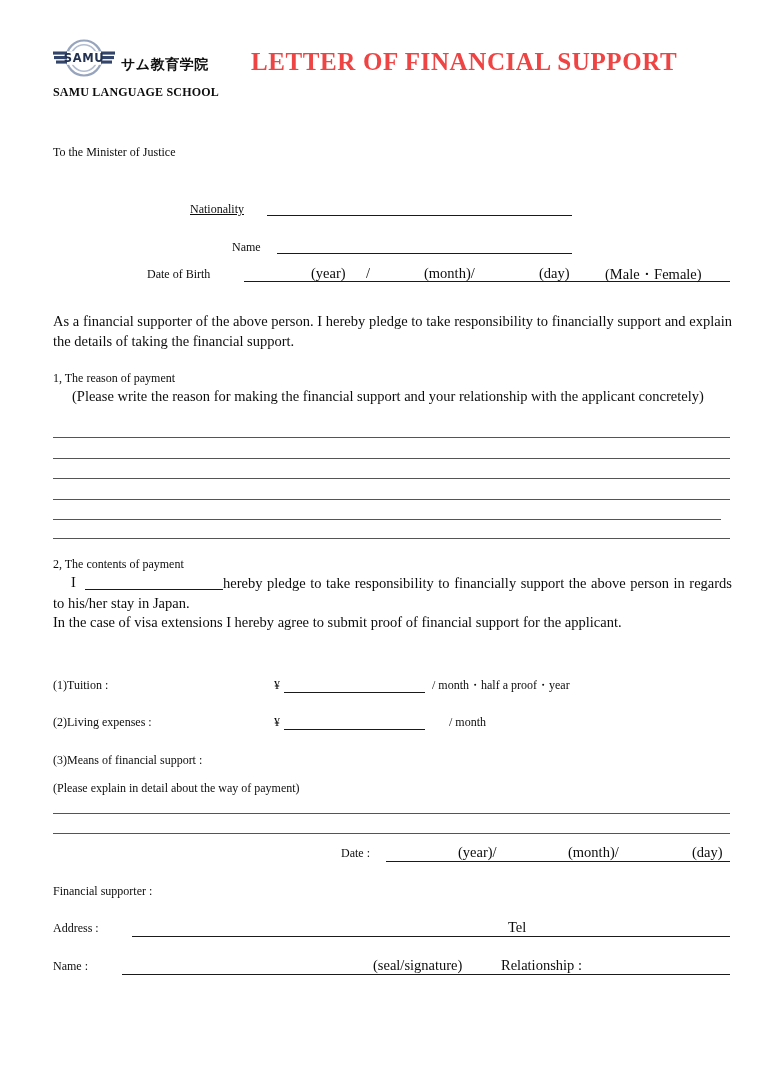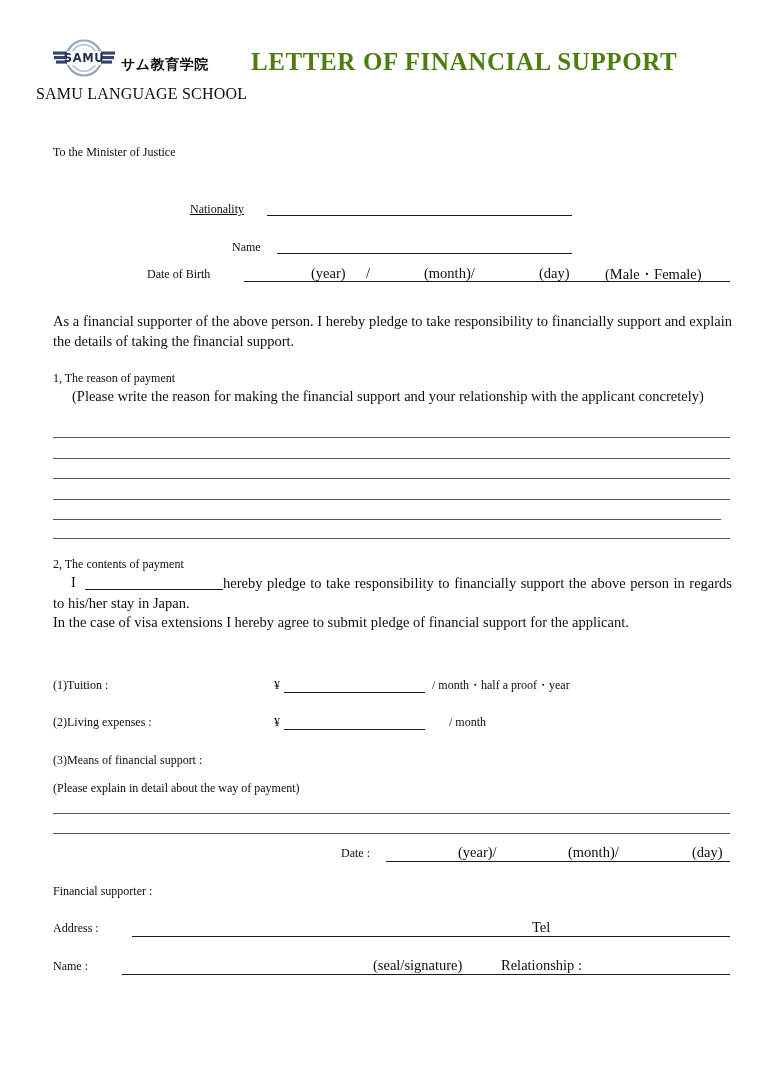--- a/index.html
+++ b/index.html
@@ -46,28 +46,28 @@
     white-space: nowrap;
   }
   .doc-title {
     position: absolute;
     left: 198px;
     top: 12px;
     font-size: 25px;
     font-weight: 700;
     letter-spacing: 0.6px;
     white-space: nowrap;
-    color: #4d7c0f;
+    color: #ef4444;
   }
   .school-name {
     position: absolute;
-    left: 36px;
+    left: 53px;
     top: 85px;
-    font-size: 16px;
-    font-weight: 400;
+    font-size: 12px;
+    font-weight: 700;
     letter-spacing: 0.2px;
     white-space: nowrap;
   }
 
   
   .abs { position: absolute; }
   .t { font-size: 12px; line-height: 19px; white-space: nowrap; }
   .body-par {
     position: absolute;
     font-size: 14.5px;
@@ -158,21 +158,21 @@
   <div class="ruled" style="left:53px; top:499px; width:677px;"></div>
   <div class="ruled" style="left:53px; top:519px; width:668px;"></div>
   <div class="ruled" style="left:53px; top:538px; width:677px;"></div>
 
   <div class="t abs" style="left:53px; top:555px;">2, The contents of payment</div>
 
   <div class="on-line" style="left:71px; top:574px;">I</div>
   <div class="uline" style="left:85px; top:589px; width:138px;"></div>
   <div class="body-par" style="left:53px; top:574px; width:679px; text-indent:170px;">hereby pledge to take responsibility to financially support the above person in regards to his/her stay in Japan.</div>
 
-  <div class="body-par" style="left:53px; top:613px; width:679px;">In the case of visa extensions I hereby agree to submit pledge of financial support for the applicant.</div>
+  <div class="body-par" style="left:53px; top:613px; width:679px;">In the case of visa extensions I hereby agree to submit proof of financial support for the applicant.</div>
 
   <div class="t abs" style="left:53px; top:676px;">(1)Tuition :</div>
   <div class="t abs" style="left:274px; top:676px;">¥</div>
   <div class="uline" style="left:284px; top:692px; width:141px;"></div>
   <div class="t abs" style="left:432px; top:676px;">/ month・half a proof・year</div>
 
   <div class="t abs" style="left:53px; top:713px;">(2)Living expenses :</div>
   <div class="t abs" style="left:274px; top:713px;">¥</div>
   <div class="uline" style="left:284px; top:729px; width:141px;"></div>
   <div class="t abs" style="left:449px; top:713px;">/ month</div>
@@ -186,20 +186,20 @@
   <div class="t abs" style="left:341px; top:844px;">Date :</div>
   <div class="uline" style="left:386px; top:861px; width:344px;"></div>
   <div class="on-line" style="left:458px; top:844px;">(year)/</div>
   <div class="on-line" style="left:568px; top:844px;">(month)/</div>
   <div class="on-line" style="left:692px; top:844px;">(day)</div>
 
   <div class="t abs" style="left:53px; top:882px;text-align:center;">Financial supporter :</div>
 
   <div class="t abs" style="left:53px; top:919px;">Address :</div>
   <div class="uline" style="left:132px; top:936px; width:598px;"></div>
-  <div class="on-line" style="left:508px; top:919px;margin-left:24px;">Tel</div>
+  <div class="on-line" style="left:508px; top:919px;">Tel</div>
 
   <div class="t abs" style="left:53px; top:957px;">Name :</div>
   <div class="uline" style="left:122px; top:974px; width:608px;"></div>
   <div class="on-line" style="left:373px; top:957px;">(seal/signature)</div>
   <div class="on-line" style="left:501px; top:957px;">Relationship :</div>
 
 </div>
 
 </body></html>

